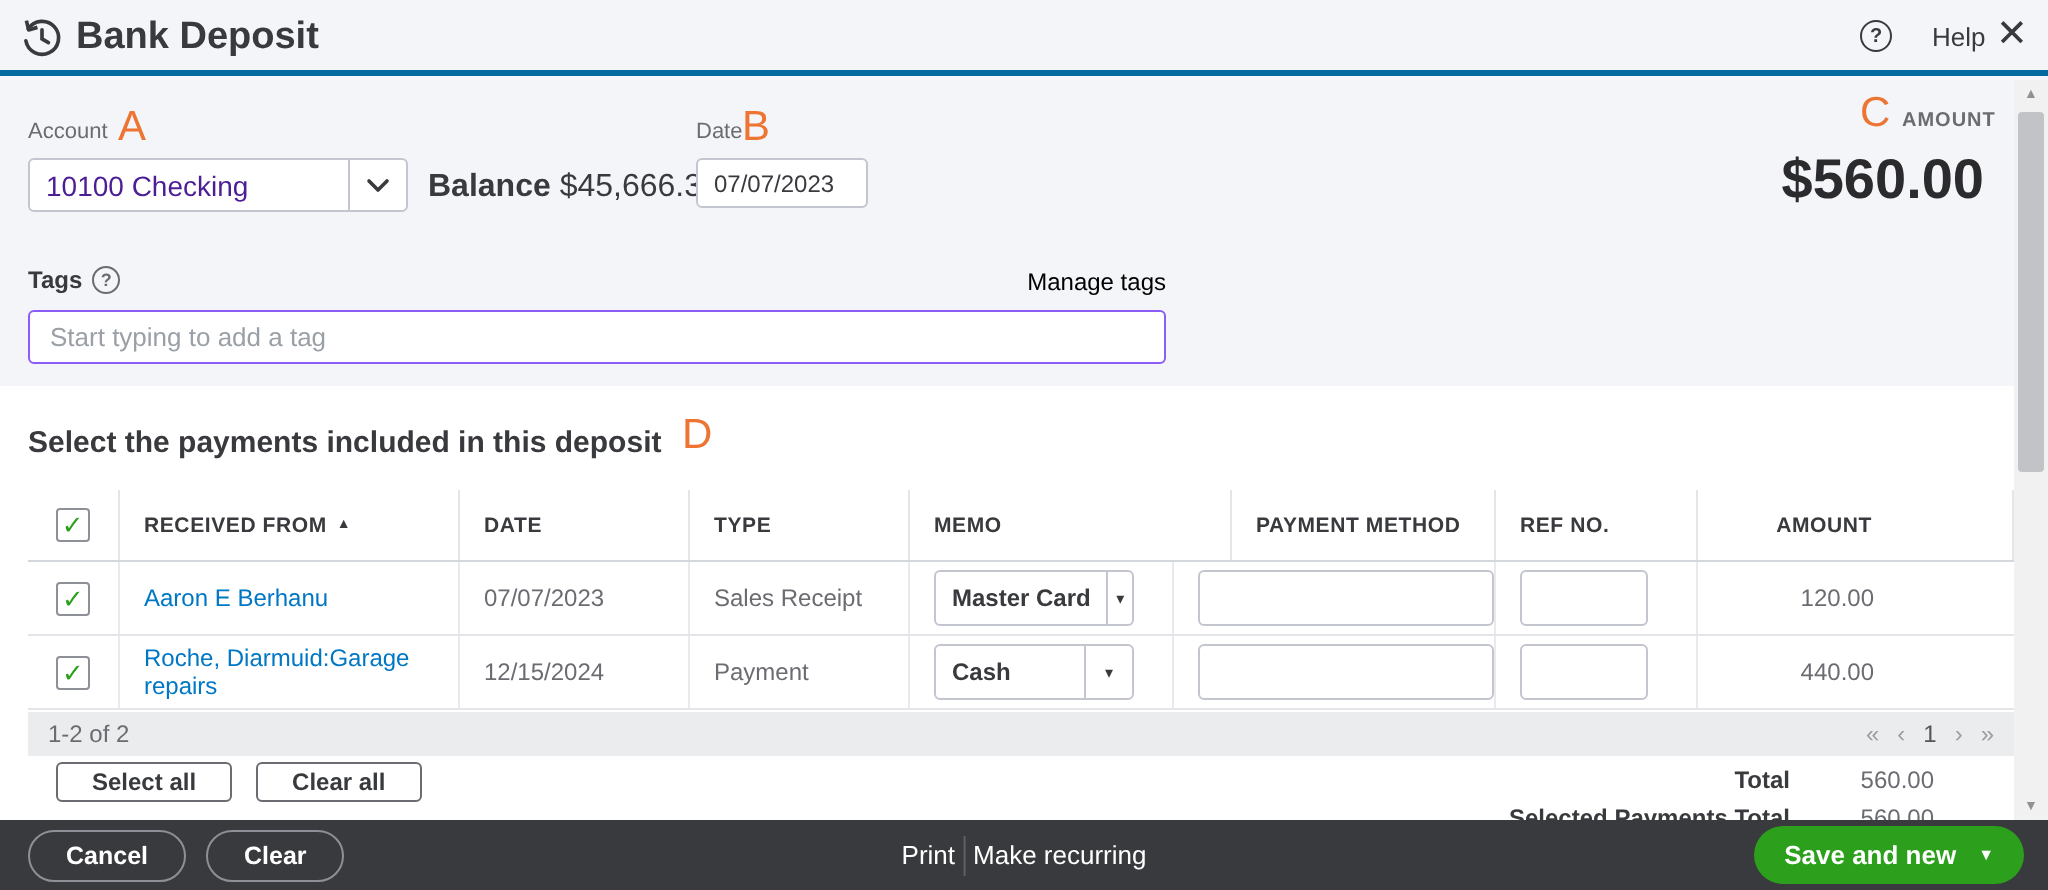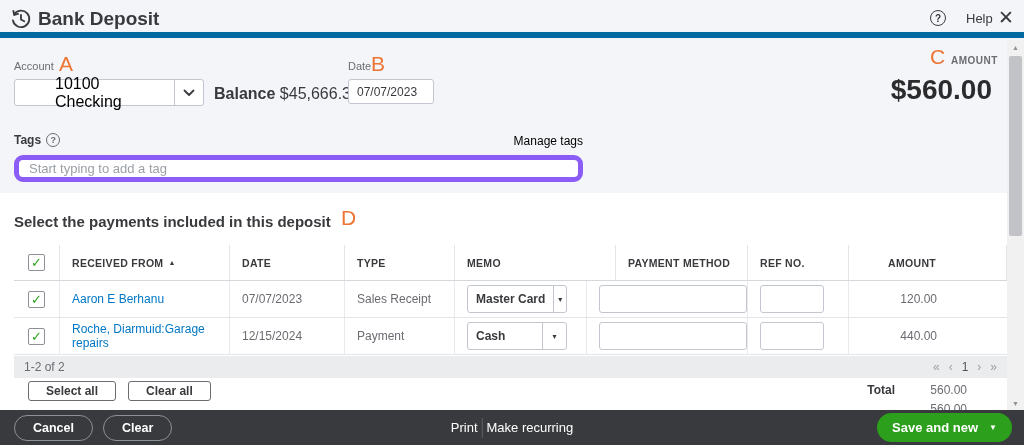--- a/index.html
+++ b/index.html
@@ -2,55 +2,55 @@
 <html><head>
 <meta charset="utf-8">
 <style>
   * { margin:0; padding:0; box-sizing:border-box; }
   html,body { width:1024px; height:445px; background:#fff; }
   body { font-family:"Liberation Sans","DejaVu Sans",sans-serif; color:#393a3d; }
   .page { position:relative; width:1024px; height:445px; overflow:hidden; background:#fff; }
 
   
   .top-section { position:absolute; left:0; top:0; width:1024px; height:193px; background:#f4f5f8; }
-  .topbar { position:absolute; left:0; top:0; width:1024px; height:38px; border-bottom:6px solid #0369a1; }
+  .topbar { position:absolute; left:0; top:0; width:1024px; height:38px; border-bottom:3px solid #0369a1; }
   .clock-icon { position:absolute; left:10px; top:8px; width:22px; height:22px; }
   .page-title { position:absolute; left:38px; top:8px; font-size:19px; font-weight:bold; color:#393a3d; }
   .help-group { position:absolute; left:930px; top:10px; display:flex; align-items:center; gap:6px; cursor:pointer; }
   .q-circle { width:16px; height:16px; border:1.5px solid #393a3d; border-radius:50%; font-size:10px; font-weight:bold;
               display:flex; align-items:center; justify-content:center; color:#393a3d; }
   .help-label { font-size:13px; color:#393a3d;margin-left:14px; }
   .close-x { position:absolute; left:998px; top:6px; font-size:19px; color:#393a3d; cursor:pointer; font-weight:400; }
 
   .field-label { font-size:11px; color:#6b6c72; }
   .marker { color:#ed7433; font-size:21px; font-weight:500; }
   .account-label { position:absolute; left:14px; top:60px; }
   .marker-a { position:absolute; left:59px; top:52px; }
   .account-select { position:absolute; left:14px; top:79px; width:190px; height:27px; background:#fff;
                     border:1px solid #c4c6cf; border-radius:3px; display:flex; align-items:center; cursor:pointer; }
-  .account-select .sel-text { flex:1; padding:0 8px; font-size:16px; color:#000000;margin-left:32px; }
+  .account-select .sel-text { flex:1; padding:0 8px; font-size:14px; color:#4c1d95; }
   .sel-caret { width:29px; height:100%; border-left:1px solid #c4c6cf; display:flex; align-items:center; justify-content:center; }
   .balance-wrap { position:absolute; left:214px; top:85px; font-size:16px; color:#393a3d; }
   .balance-lbl { font-weight:bold; }
   .date-label { position:absolute; left:348px; top:60px; }
   .marker-b { position:absolute; left:371px; top:52px; }
   .date-input { position:absolute; left:348px; top:79px; width:86px; height:25px; border:1px solid #c4c6cf;
                 border-radius:3px; background:#fff; font-size:12px; color:#393a3d; padding:0 8px;
                 font-family:"Liberation Sans",sans-serif; }
   .marker-c { position:absolute; left:930px; top:45px; }
   .amount-label { position:absolute; left:951px; top:55px; font-size:10px; font-weight:bold; color:#6b6c72; letter-spacing:0.5px; }
   .amount-value { position:absolute; right:32px; top:62px; font-size:28px; font-weight:bold; color:#2b2b2e;margin-top:12px; }
 
   .tags-label-row { position:absolute; left:14px; top:133px; display:flex; align-items:center; gap:5px; }
   .tags-lbl { font-size:12px; font-weight:bold; color:#393a3d; }
   .tags-q { width:14px; height:14px; border:1.2px solid #6b6c72; border-radius:50%; color:#6b6c72;
             font-size:9px; font-weight:bold; display:flex; align-items:center; justify-content:center; cursor:pointer; }
   .manage-tags { position:absolute; top:134px; left:510px; width:73px; text-align:right; font-size:12px; color:#000000; cursor:pointer; }
-  .tags-input { position:absolute; left:14px; top:155px; width:569px; height:27px; border:5px solid #8b5cf6;
-                border-radius:9px; padding:0 10px; font-size:13px; color:#393a3d; background:#fff;
+  .tags-input { position:absolute; left:14px; top:155px; width:569px; height:27px; border:1px solid #8b5cf6;
+                border-radius:3px; padding:0 10px; font-size:13px; color:#393a3d; background:#fff;
                 font-family:"Liberation Sans",sans-serif; }
   .tags-input::placeholder { color:#9aa0a6; }
 
   
   .section-heading { position:absolute; left:14px; top:213px; font-size:15px; font-weight:bold; color:#393a3d; }
   .marker-d { position:absolute; left:341px; top:206px; }
 
   .table { position:absolute; left:14px; top:245px; width:993px; }
   .t-row { display:flex; width:100%; }
   .t-head { height:36px; border-bottom:1px solid #d4d7dc; }
@@ -274,20 +274,21 @@
     <div class="bulk-btn">Select all</div>
     <div class="bulk-btn">Clear all</div>
   </div>
 
   <div class="totals">
     <div class="totals-row">
       <span class="totals-lbl">Total</span>
       <span class="totals-val">560.00</span>
     </div>
     <div class="totals-row">
+      <span class="totals-lbl">Selected Payments Total</span>
       <span class="totals-val">560.00</span>
     </div>
   </div>
 
   <div class="scrollbar">
     <span class="sb-arrow sb-up">▲</span>
     <span class="sb-thumb"></span>
     <span class="sb-arrow sb-down">▼</span>
   </div>
 

